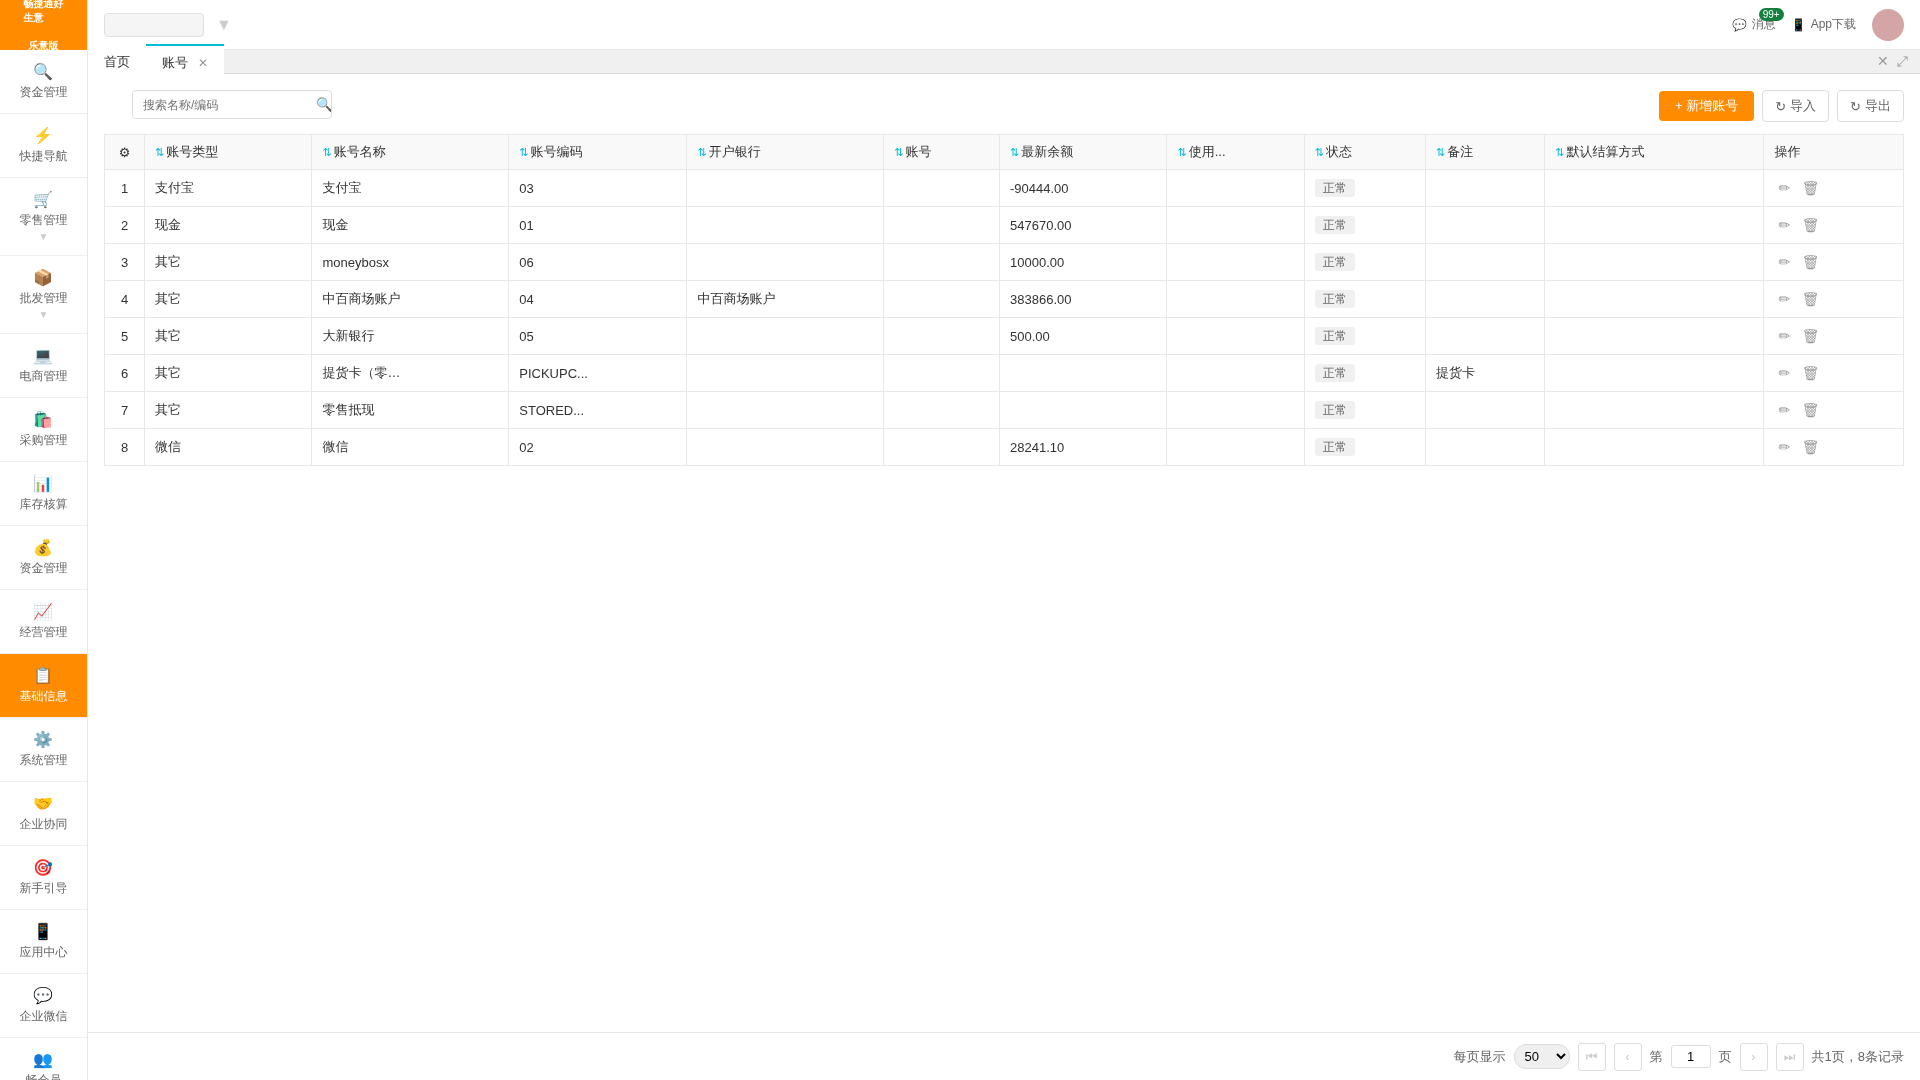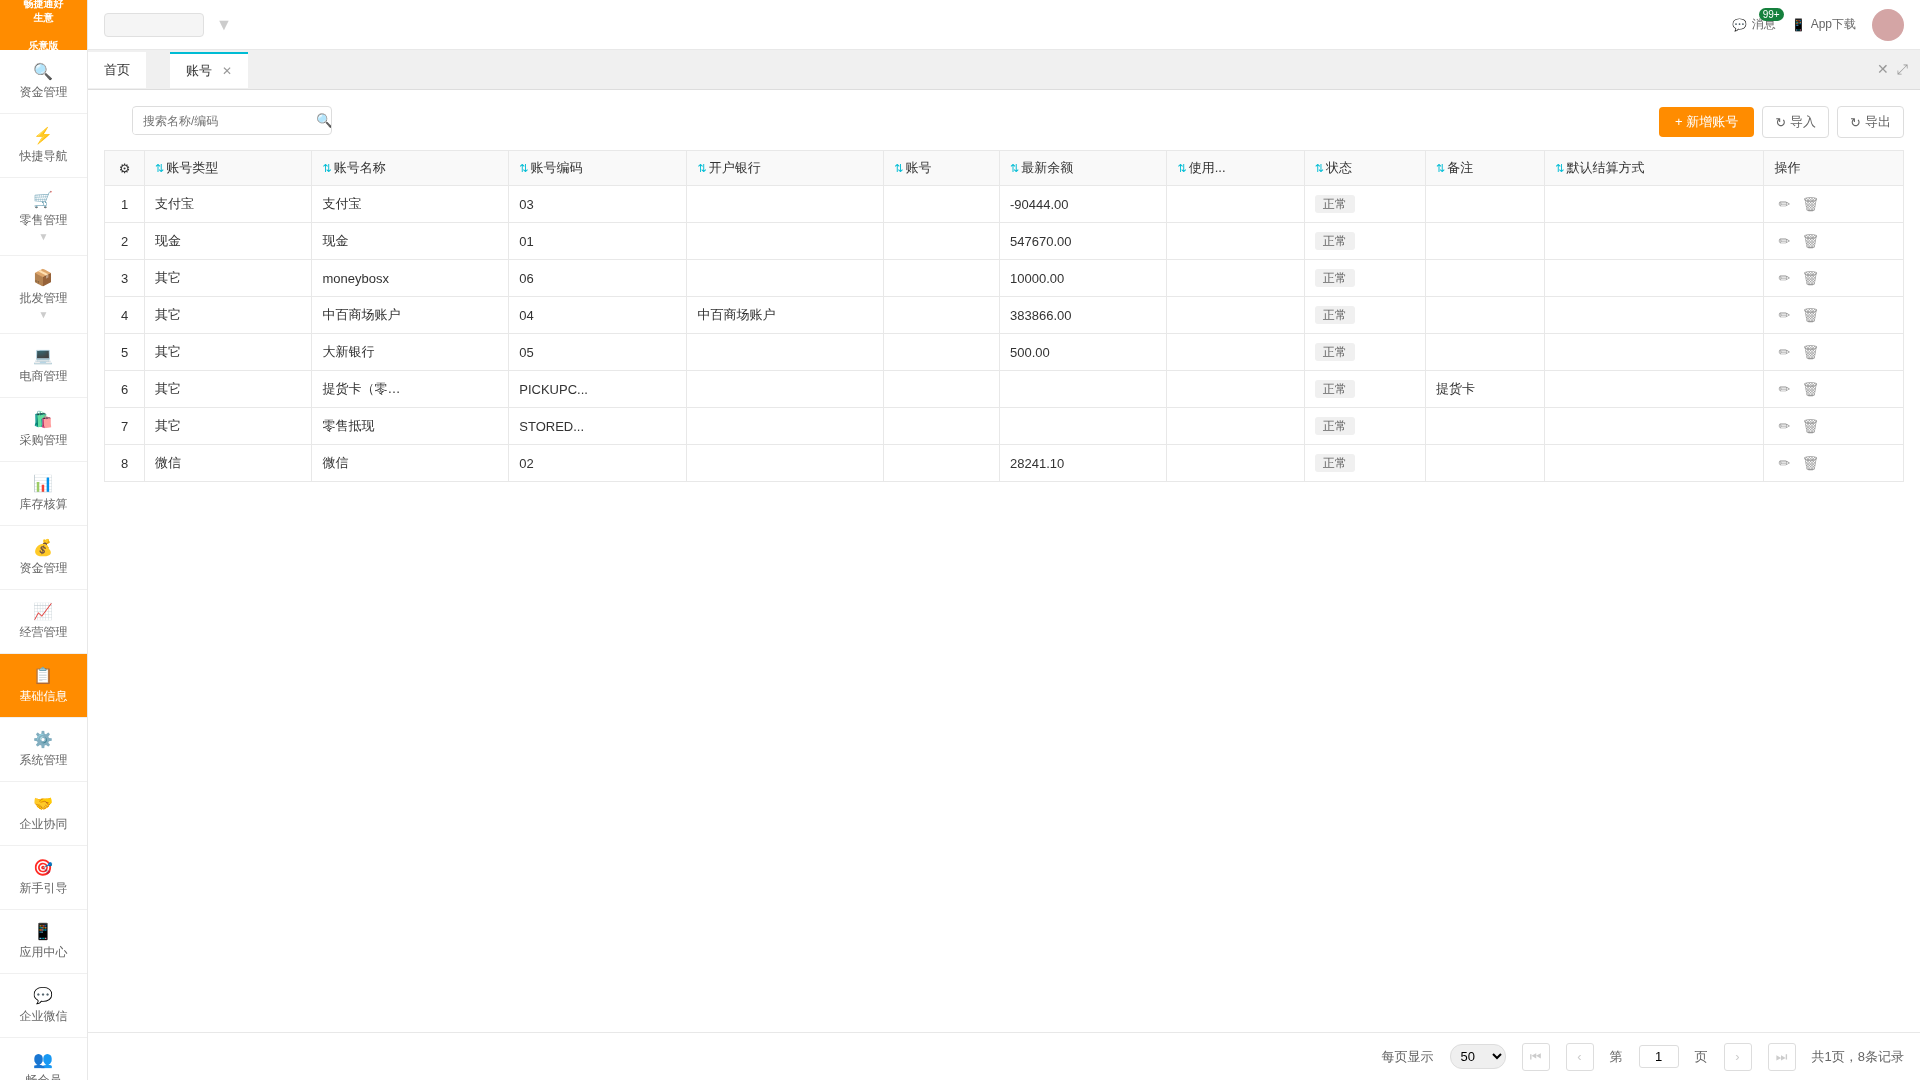--- a/index.html
+++ b/index.html
@@ -19,21 +19,20 @@
       background: #ff8c00;
       height: 50px;
       display: flex;
       align-items: center;
       justify-content: center;
       color: #fff;
       font-size: 12px;
       font-weight: bold;
       padding: 16px;
       flex-direction: column;
-      text-align: center;
     }
     .sidebar-logo .logo-text { font-size: 10px; color: #fff; margin-top: 14px; }
     .sidebar-menu { display: flex; flex-direction: column; flex: 1; }
     .sidebar-item {
       padding: 12px 4px;
       text-align: center;
       font-size: 12px;
       color: #666;
       cursor: pointer;
       border-bottom: 1px solid #f0f0f0;
@@ -76,27 +75,26 @@
       border-radius: 8px;
       padding: 1px 4px;
       min-width: 16px;
       text-align: center;
     }
     .app-download { display: flex; align-items: center; gap: 4px; cursor: pointer; }
     .avatar { width: 32px; height: 32px; border-radius: 50%; background: #ccc; overflow: hidden; }
 
     
     .tab-bar {
-      height: 40px;
+      height: 24px;
       background: #f0f0f0;
       display: flex;
       align-items: center;
       border-bottom: 1px solid #ddd;
       padding-left: 0;
-      gap: 24px;
     }
     .tab-item {
       height: 36px;
       padding: 0 16px;
       display: flex;
       align-items: center;
       font-size: 13px;
       cursor: pointer;
       gap: 6px;
     }
@@ -198,21 +196,21 @@
     }
     .num-col { text-align: center; color: #666; }
 
     
     .pagination-bar {
       height: 48px;
       display: flex;
       align-items: center;
       justify-content: flex-end;
       padding: 4px 16px;
-      gap: 16px;
+      gap: 8px;
       font-size: 13px;
       color: #666;
       border-top: 1px solid #e8e8e8;
       background: #fff;
     }
     .page-size-select {
       border: 1px solid #ddd;
       border-radius: 12px;
       padding: 3px 6px;
       font-size: 13px;

